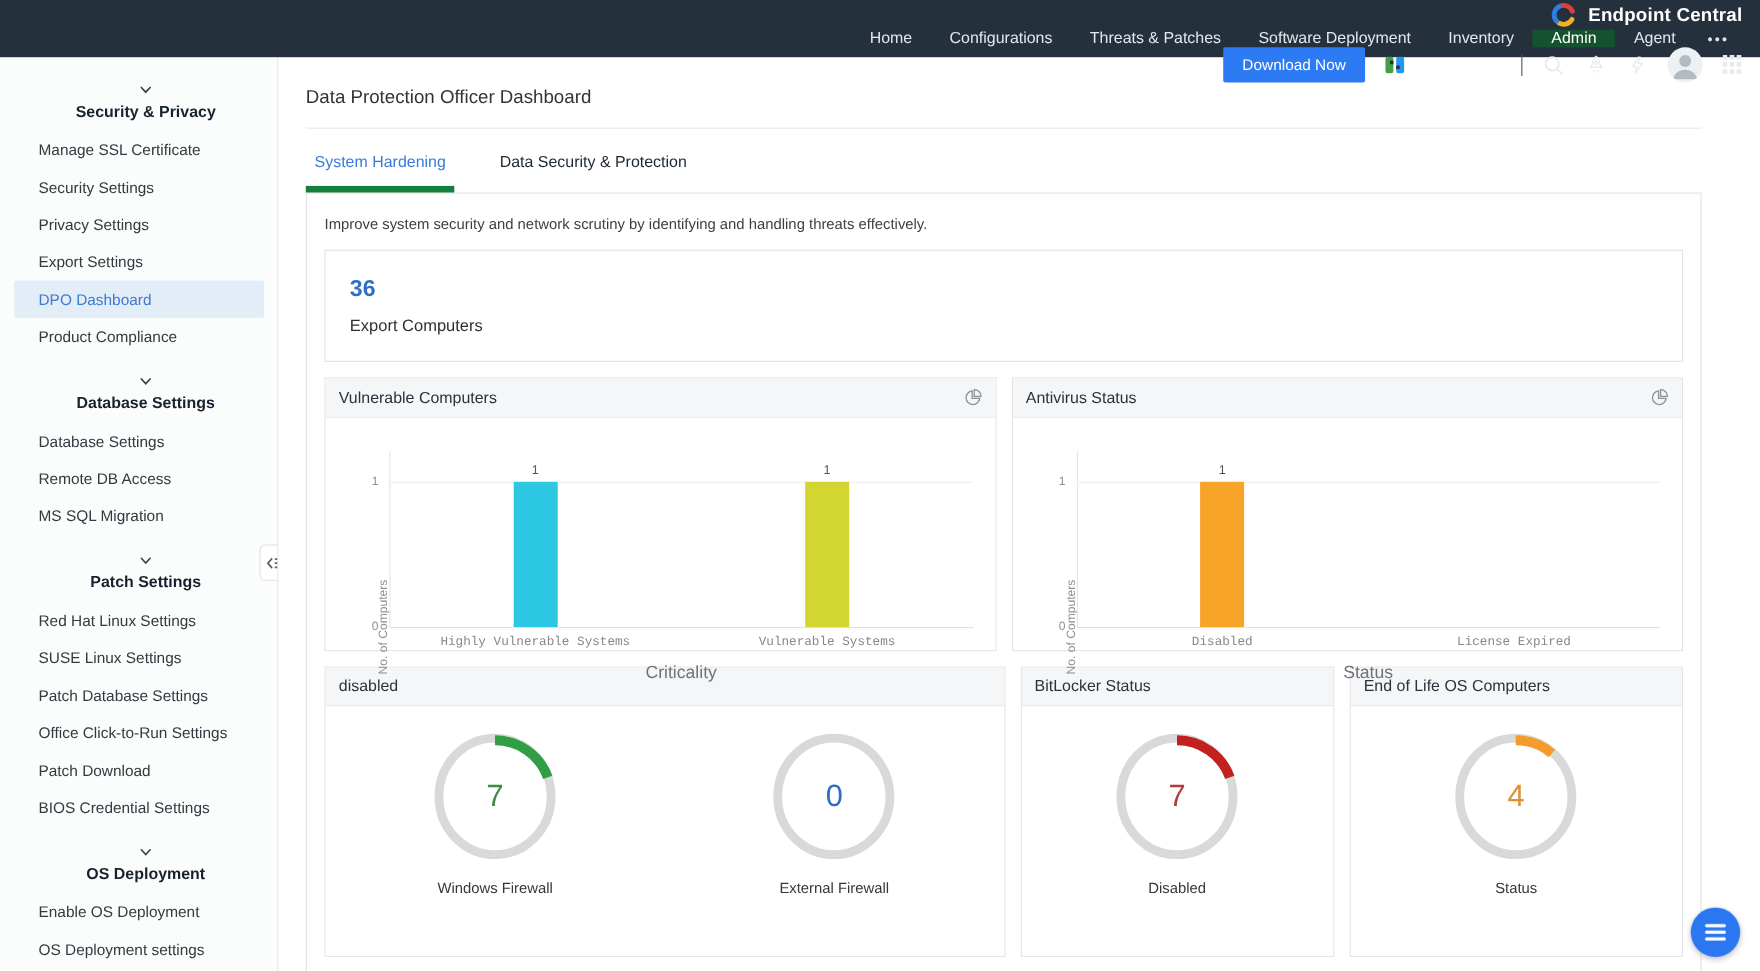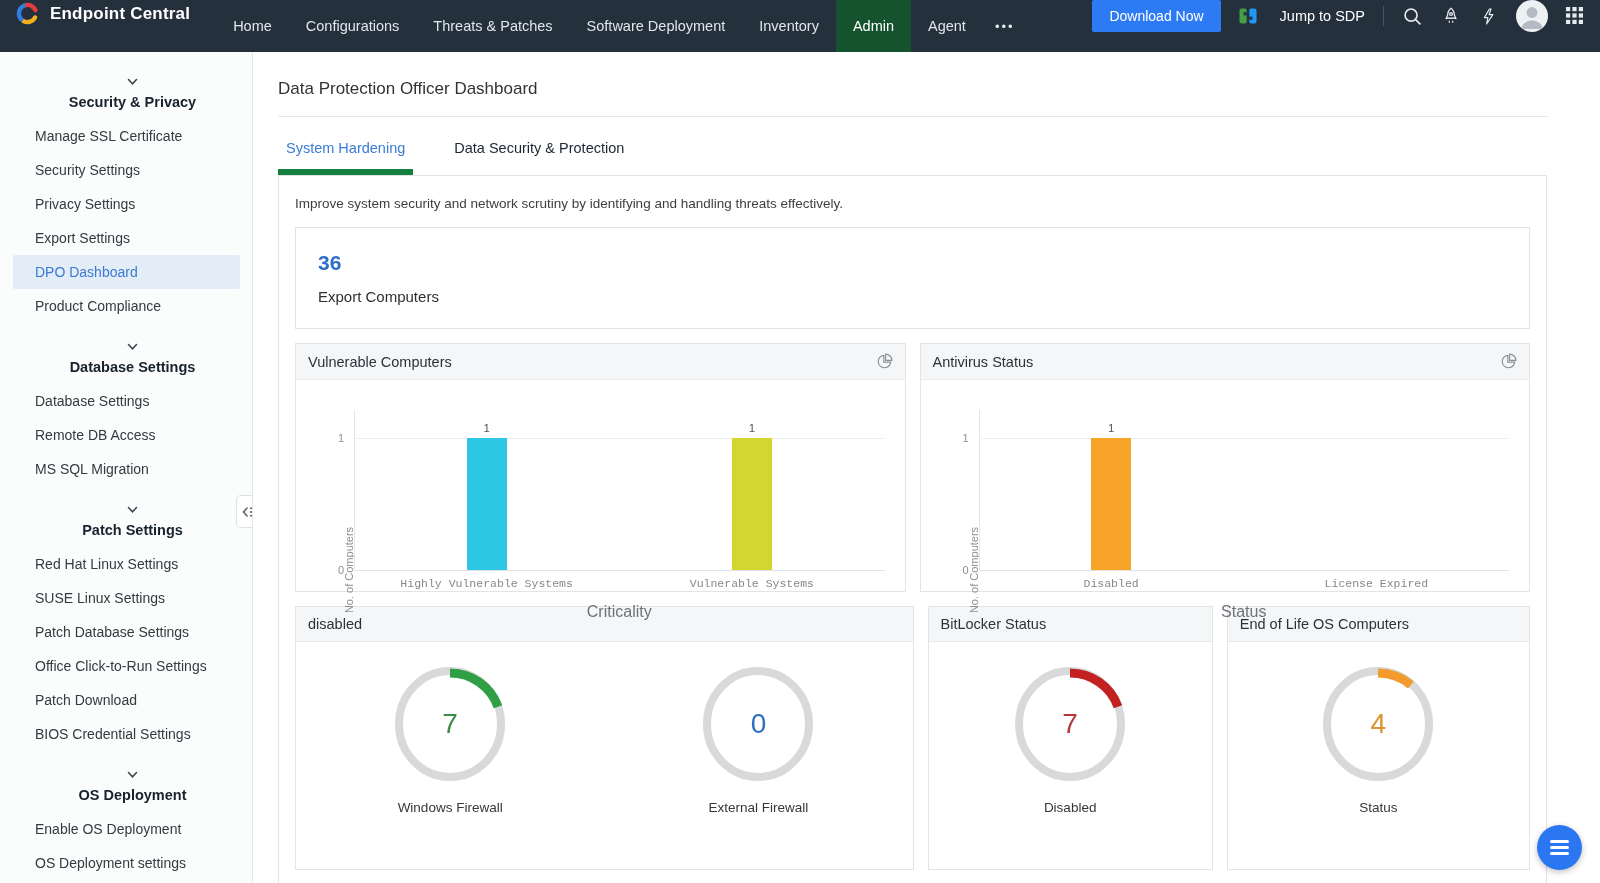--- a/index.html
+++ b/index.html
@@ -1,33 +1,33 @@
 <!DOCTYPE html>
 <html><head>
 <meta charset="utf-8">
 <style>
   * { margin:0; padding:0; box-sizing:border-box; }
   html,body { width:1600px; height:883px; overflow:hidden; background:#fff;
               font-family:"Liberation Sans", sans-serif; }
 
   
-  .navbar { height:52px; background:#25303d; display:flex; align-items:flex-start;
-            padding:0 16px 0 14px; color:#e7eaee; position:relative; z-index:30; }
+  .navbar { height:52px; background:#25303d; display:flex; align-items:flex-end;
+            padding:0 16px 0 14px; color:#e7eaee; position:relative; z-index:30;flex-direction:column; }
   .brand { display:flex; align-items:center; gap:9px; }
   .brand-name { font-size:17px; font-weight:bold; color:#fff; letter-spacing:.2px; white-space:nowrap; }
   .nav-menu { display:flex; align-items:stretch; height:52px; margin-left:26px; }
   .nav-item { display:flex; align-items:center; padding:0 17px; font-size:14.5px;
               color:#e2e6ea; cursor:pointer; white-space:nowrap; }
   .nav-item.active { background:#14532d; color:#fff; }
   .nav-item.dots { font-size:13px; letter-spacing:2px; padding:0 12px; }
   .nav-right { margin-left:auto; display:flex; align-items:center; gap:18px; }
   .download-btn { background:#2d7bf4; color:#fff; font-size:14px; border:none;
                   border-radius:2px; padding:8px 17px; cursor:pointer; white-space:nowrap;
                   font-family:"Liberation Sans", sans-serif; }
-  .sdp { display:flex; align-items:center; gap:23px; font-size:14.5px; color:#fff; cursor:pointer; white-space:nowrap; }
+  .sdp { display:flex; align-items:center; gap:3px; font-size:14.5px; color:#fff; cursor:pointer; white-space:nowrap; }
   .nav-sep { width:1px; height:20px; background:#46536a; }
   .nav-ic { display:flex; align-items:center; justify-content:center; cursor:pointer; }
   .avatar { width:32px; height:32px; border-radius:50%; background:#eef1f3; overflow:hidden;
             display:flex; align-items:center; justify-content:center; }
 
   
   .page { display:flex; height:831px; }
   .sidebar { width:253px; background:#fbfcfc; border-right:1px solid #e4e6e8;
              padding:6px 0 0 0; position:relative; flex-shrink:0; overflow:hidden; }
   .sb-section-title { display:flex; align-items:center; gap:8px; padding:20px 0 9px 13px;

